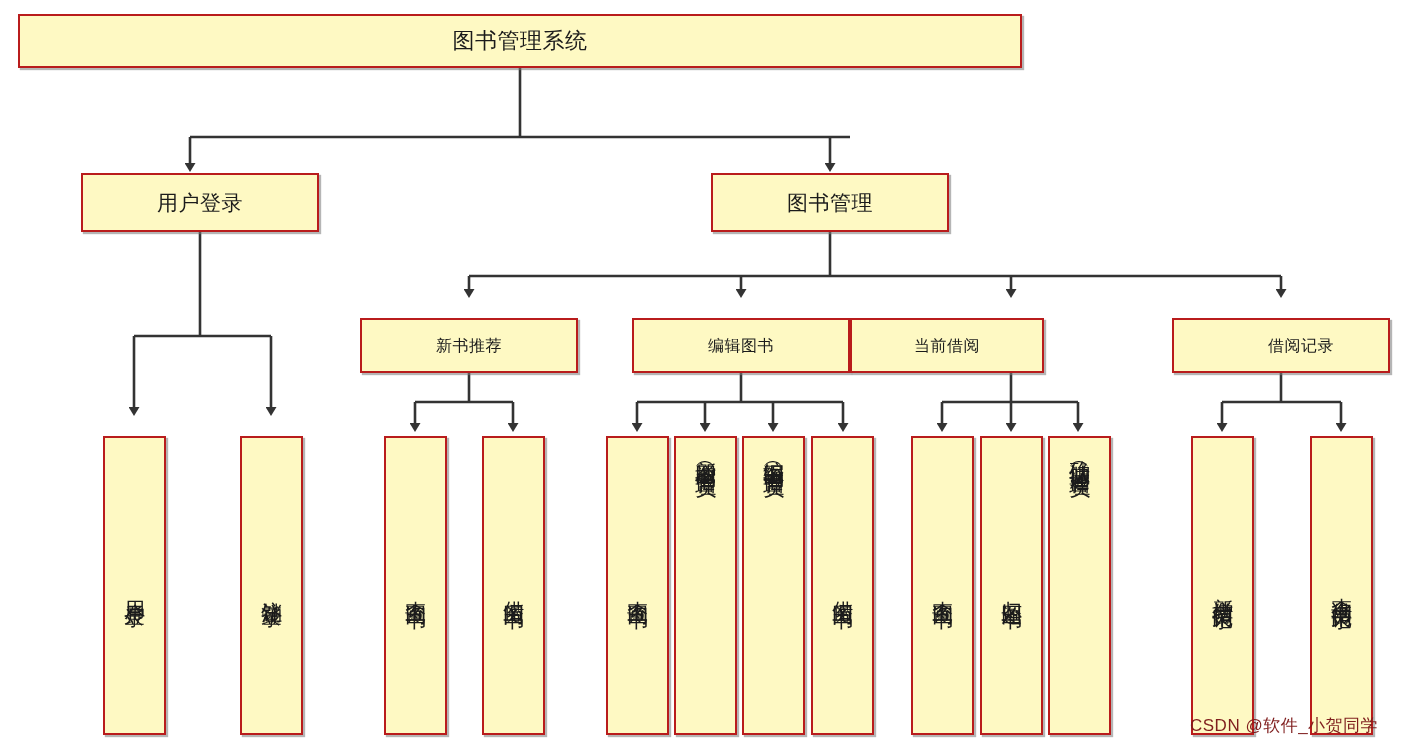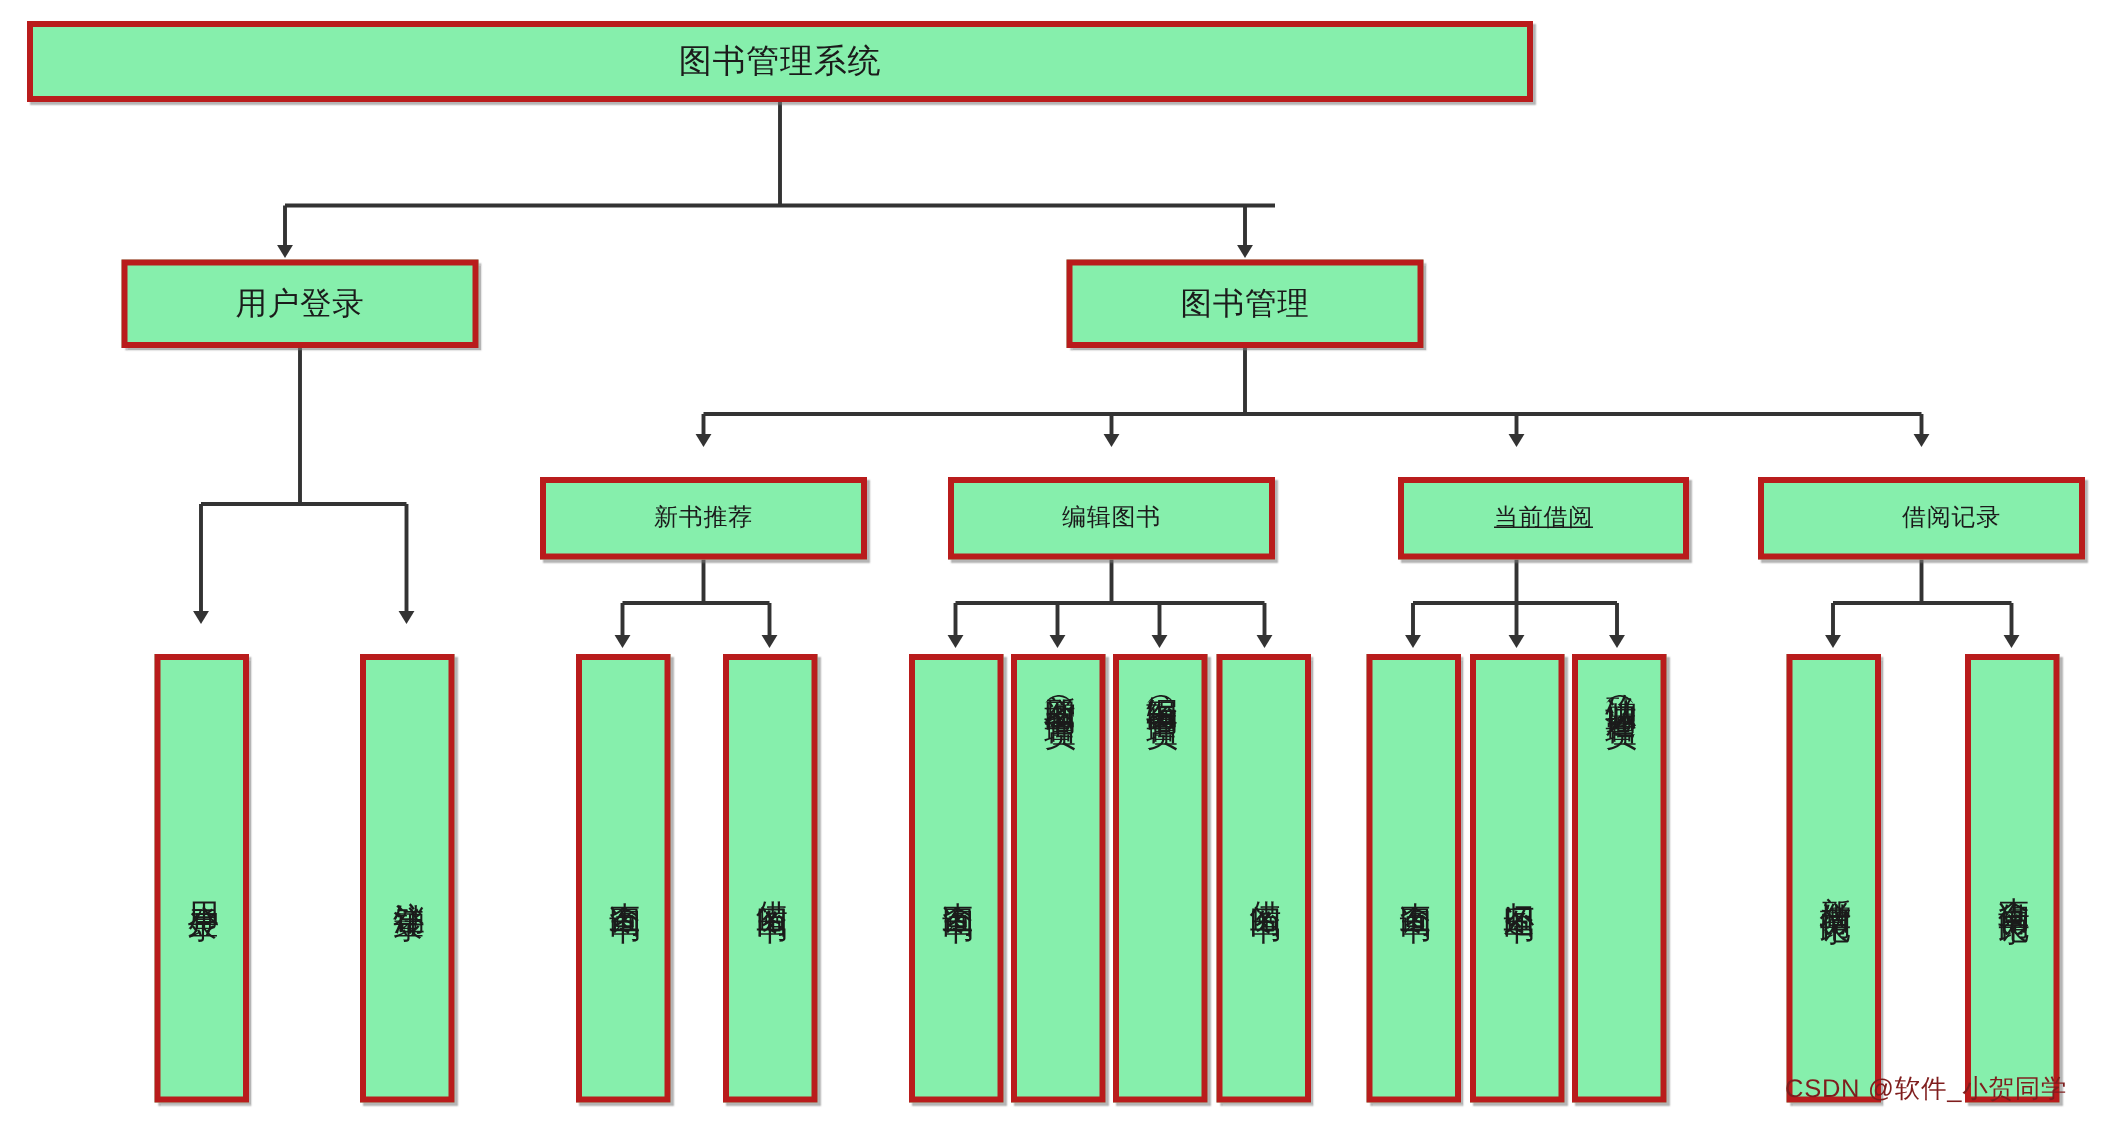--- a/index.html
+++ b/index.html
@@ -21,22 +21,22 @@
     position: absolute;
     left: 0;
     top: 0;
     width: 1405px;
     height: 747px;
     pointer-events: none;
   }
   .node {
     position: absolute;
     box-sizing: border-box;
-    background: #86efac;
-    border: 4px solid #b91c1c;
+    background: #fef9c3;
+    border: 2px solid #b91c1c;
     box-shadow: 2px 2px 1px rgba(120,120,120,0.55);
     display: flex;
     align-items: center;
     justify-content: center;
     color: #1b1b1b;
     z-index: 2;
   }
   .node .lbl {
     font-size: 21px;
     line-height: 1.12;
@@ -143,21 +143,21 @@
   <div class="node lvl1" style="left:711px; top:173px; width:238px; height:59px;">
     <span class="lbl">图书管理</span>
   </div>
 
   <div class="node lvl2" style="left:360px; top:318px; width:218px; height:55px;">
     <span class="lbl">新书推荐</span>
   </div>
   <div class="node lvl2" style="left:632px; top:318px; width:218px; height:55px;">
     <span class="lbl">编辑图书</span>
   </div>
-  <div class="node lvl2" style="left:932px; top:318px; width:194px; height:55px;text-decoration:underline;">
+  <div class="node lvl2" style="left:850px; top:318px; width:194px; height:55px;">
     <span class="lbl">当前借阅</span>
   </div>
   <div class="node lvl2" style="left:1172px; top:318px; width:218px; height:55px;padding-left:40px;">
     <span class="lbl">借阅记录</span>
   </div>
 
   <div class="node leaf center-v" style="left:103px; top:436px; width:63px; height:299px;">
     <span class="lbl">用户登录</span>
   </div>
   <div class="node leaf center-v" style="left:240px; top:436px; width:63px; height:299px;">

